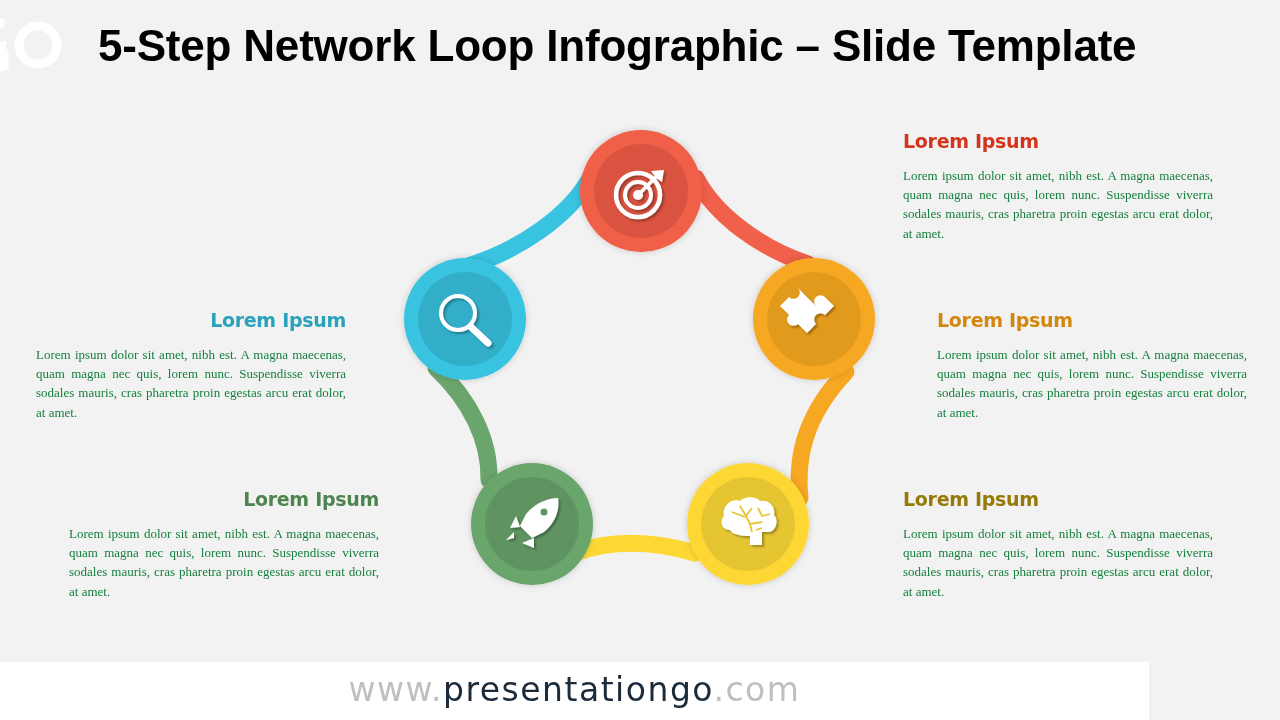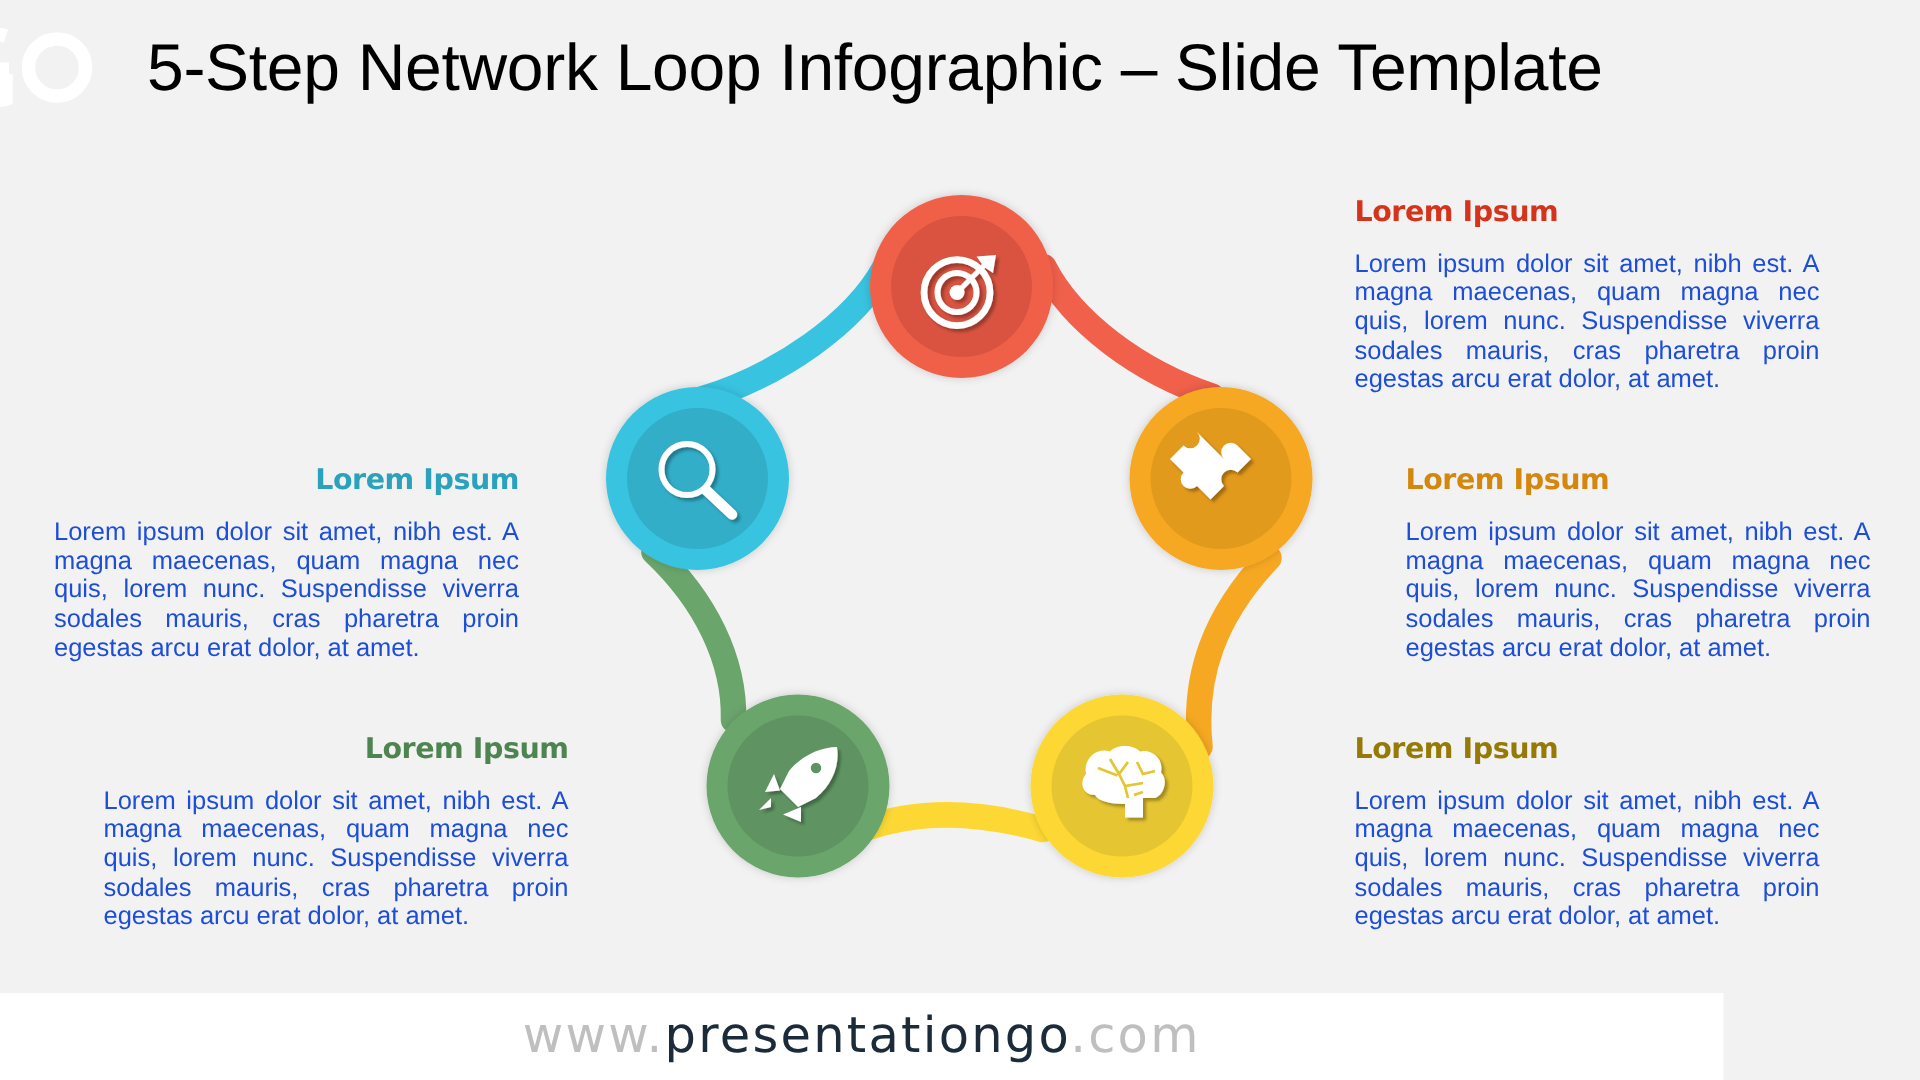--- a/index.html
+++ b/index.html
@@ -2,35 +2,35 @@
 <html><head>
 <meta charset="utf-8">
 <style>
   * { margin: 0; padding: 0; box-sizing: border-box; }
   html, body { width: 1280px; height: 720px; overflow: hidden; }
   body { background: #f2f2f2; font-family: "Liberation Sans", sans-serif; position: relative; }
 
   .logo-mark { position: absolute; left: -8px; top: 18px; width: 80px; height: 54px; }
   .title {
     position: absolute; left: 98px; top: 18px;
-    font-family: "Liberation Sans", sans-serif; font-weight: normal;
+    font-family: "Liberation Sans", sans-serif; font-weight: bold;
     font-size: 44px; line-height: 56px; color: #000; letter-spacing: -0.2px;
     white-space: nowrap;
   }
 
   .diagram { position: absolute; left: 0; top: 0; width: 1280px; height: 720px; }
 
   .block { position: absolute; width: 310px; }
   .block .heading {
     font-family: "DejaVu Sans", sans-serif; font-weight: bold;
     font-size: 19px; line-height: 30px; margin-bottom: 10px; letter-spacing: -0.3px;
   }
   .block .body {
-    font-family: Liberation Sans, sans-serif; font-size: 17px; line-height: 19.2px;
-    color: #1d4ed8; text-align: justify; text-align-last: left;
+    font-family: Liberation Serif, serif; font-size: 13px; line-height: 19.2px;
+    color: #15803d; text-align: justify; text-align-last: left;
   }
   .block.right-aligned .heading { text-align: right; }
 
   .footer {
     position: absolute; left: 0; top: 662px; width: 1149px; height: 58px;
     background: #ffffff; text-align: center;
   }
   .footer .url {
     font-family: "DejaVu Sans", sans-serif; font-size: 33px; line-height: 56px;
     letter-spacing: 1.5px; font-weight: normal;

